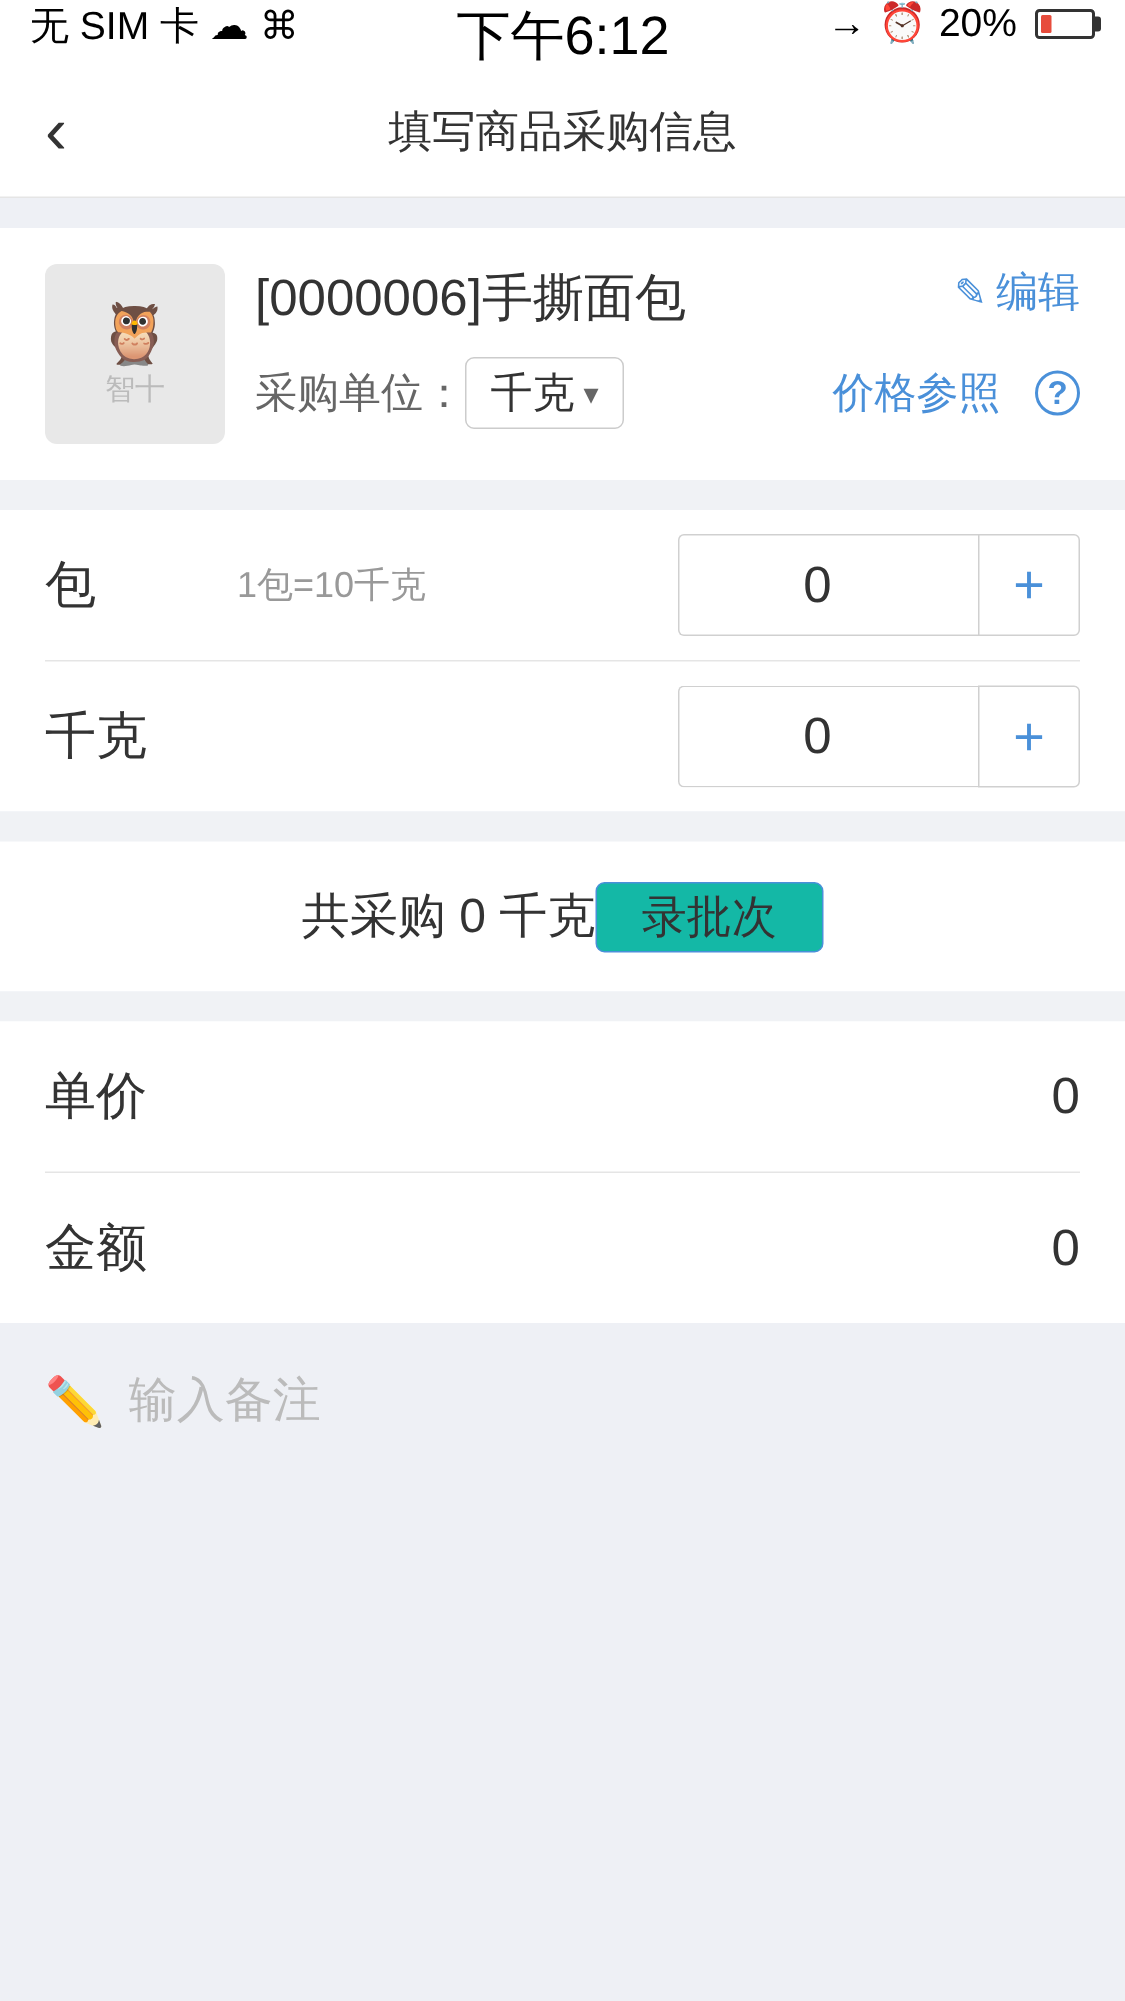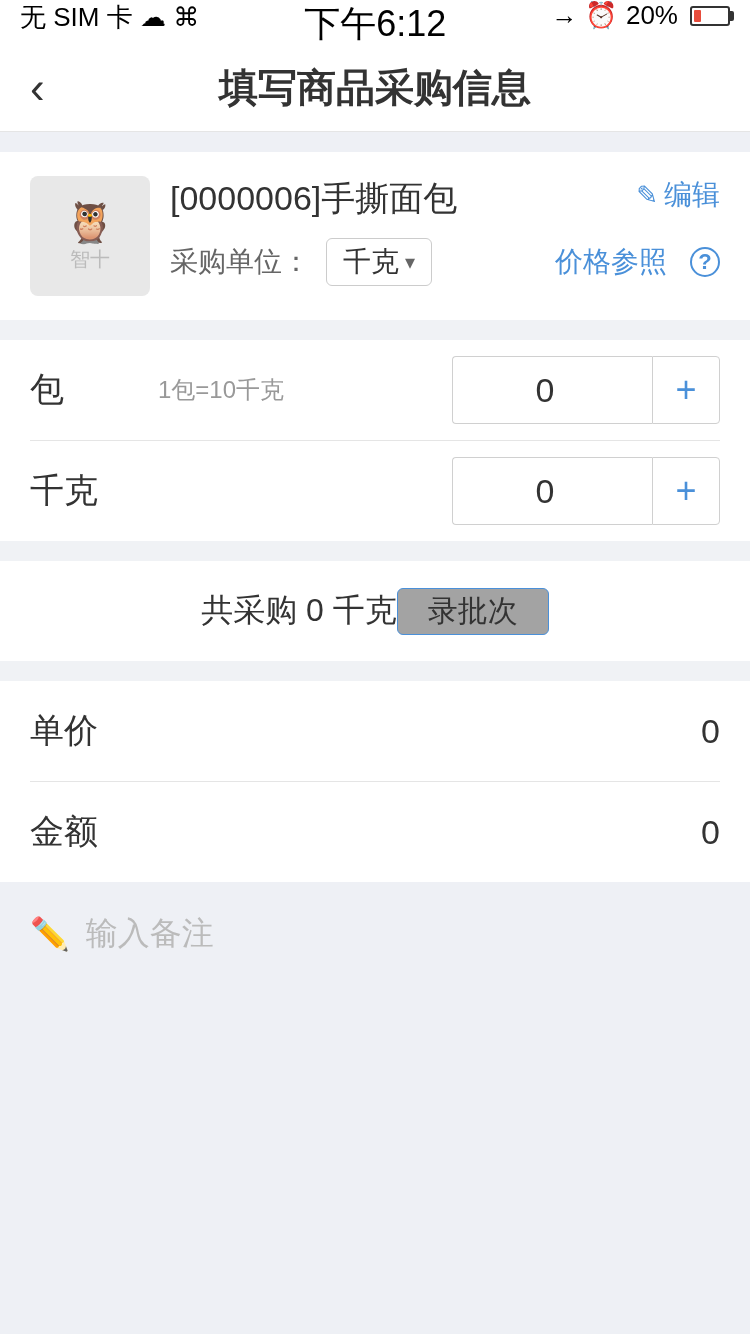--- a/index.html
+++ b/index.html
@@ -75,22 +75,22 @@
     .nav-back {
       font-size: 44px;
       color: #333;
       cursor: pointer;
       line-height: 1;
     }
     .nav-title {
       position: absolute;
       left: 50%;
       transform: translateX(-50%);
-      font-size: 39px;
-      font-weight: 700;
+      font-size: 29px;
+      font-weight: 400;
       color: #333;
     }
 
     
     .product-card {
       background: #fff;
       padding: 24px 30px;
       margin-top: 20px;
       display: flex;
       align-items: flex-start;
@@ -125,21 +125,21 @@
       margin-bottom: 16px;
     }
     .product-meta {
       display: flex;
       align-items: center;
       justify-content: space-between;
     }
     .product-unit-row {
       display: flex;
       align-items: center;
-      gap: 16px;
+      gap: 0;
       font-size: 28px;
       color: #666;
     }
     .unit-dropdown {
       border: 1px solid #ccc;
       border-radius: 6px;
       padding: 4px 16px;
       font-size: 28px;
       color: #333;
       display: flex;
@@ -256,21 +256,21 @@
     .summary-text {
       font-size: 32px;
       color: #333;
     }
     .record-batch-btn {
       border: 1px solid #4a90d9;
       border-radius: 6px;
       padding: 2px 30px;
       font-size: 30px;
       color: #333;
-      background: #a3a3a3;
+      background: #14b8a6;
       cursor: pointer;
     }
 
     
     .info-row {
       display: flex;
       align-items: center;
       padding: 0 30px;
       height: 100px;
       background: #fff;

